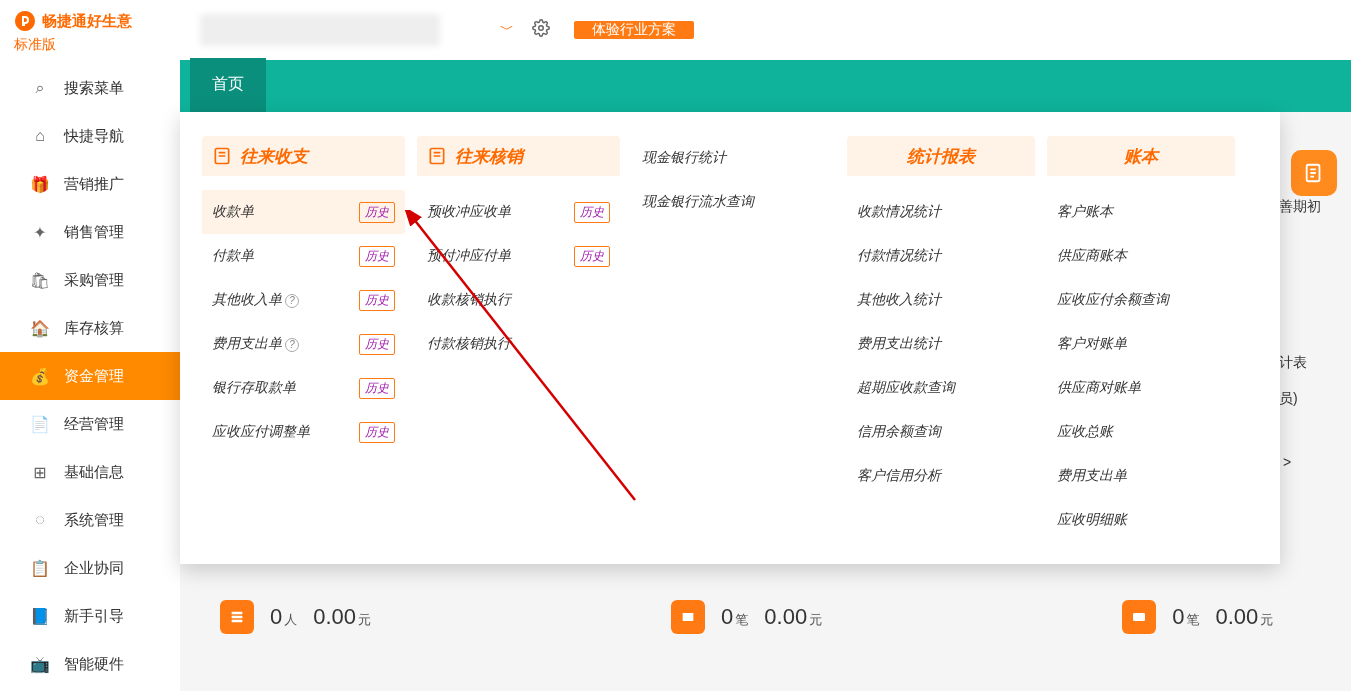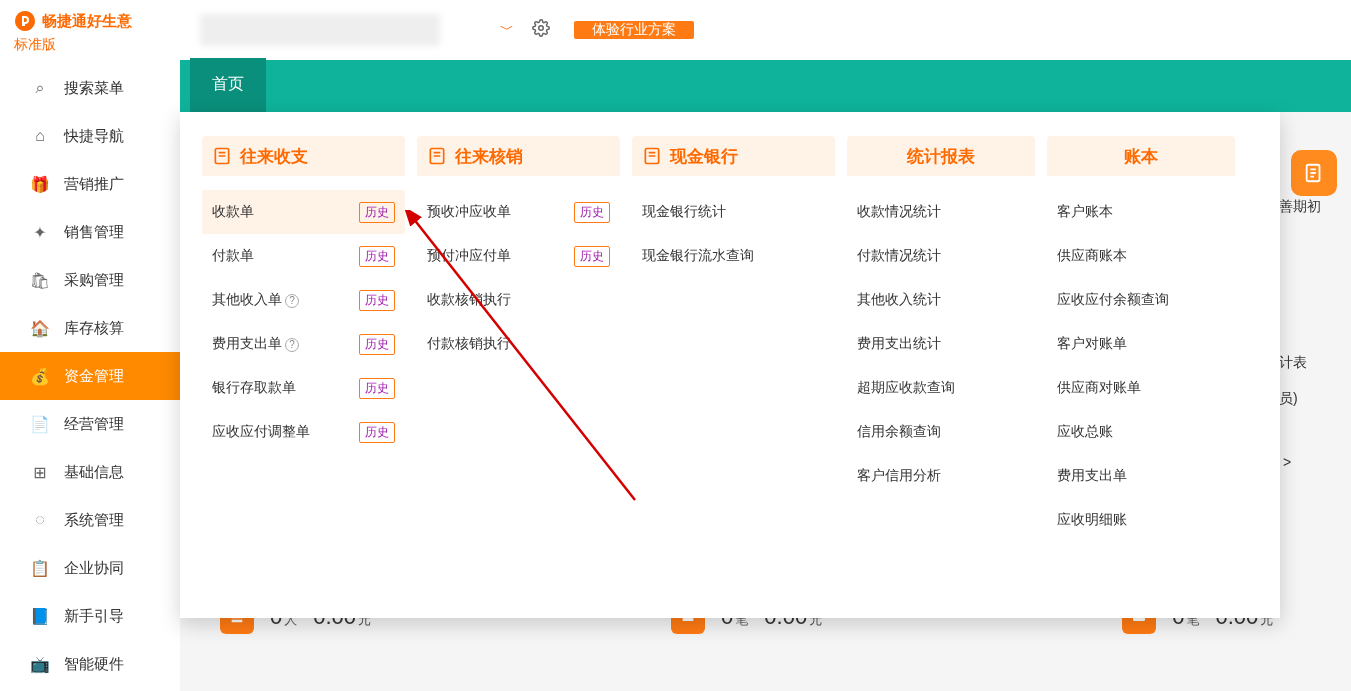--- a/index.html
+++ b/index.html
@@ -14,21 +14,21 @@
     .nav-item.active { background:#ff8a00; color:#fff; }
     .nav-item .ic { width:20px; height:20px; margin-right:14px; display:inline-flex; align-items:center; justify-content:center; color:#666; font-size:16px; }
     .nav-item.active .ic { color:#fff; }
     .topbar { position:absolute; left:180px; top:0; right:0; height:60px; background:#fff; display:flex; align-items:center; padding:0 20px; }
     .org { width:240px; height:32px; background:#eee; filter:blur(3px); border-radius:2px; }
     .caret { color:#ff6a00; margin:0 18px 0 60px; font-size:14px; }
     .gear { color:#666; margin-right:24px; }
     .primary-btn { background:#ff7a12; color:#fff; border:none; padding:0 18px; font-size:14px; border-radius:2px; cursor:pointer; }
     .tabbar { position:absolute; left:180px; top:60px; right:0; height:52px; background:#0fb39b; display:flex; align-items:center; padding-left:10px; }
     .tab { color:#fff; font-size:16px; padding:0 22px; height:56px; line-height:52px; background:#0a8f7c; }
-    .mega { position:absolute; left:180px; top:112px; width:1100px; background:#fff; box-shadow:0 6px 20px rgba(0,0,0,.18); padding:24px 16px 76px; display:flex; z-index:10; }
+    .mega { position:absolute; left:180px; top:112px; width:1100px; background:#fff; box-shadow:0 6px 20px rgba(0,0,0,.18); padding:24px 16px 22px; display:flex; z-index:10;font-style:italic; }
     .col { width:215px; padding:0 6px; }
     .col.narrow { width:200px; }
     .hdr { height:40px; display:flex; align-items:center; color:#ff6a00; font-size:17px; font-weight:600; background:#fff3e8; border-top-left-radius:4px; border-top-right-radius:4px; padding-left:10px; margin-bottom:14px; }
     .hdr.center { justify-content:center; padding-left:0; }
     .hdr .hic { margin-right:8px; display:inline-flex; }
     .row { display:flex; align-items:center; justify-content:space-between; height:44px; padding:0 10px; font-size:14px; color:#333; cursor:pointer; border-radius:2px; }
     .row.sel { background:#fff3e8; }
     .row .hist { border:1px solid #ff7a12; color:#a21caf; font-size:12px; padding:1px 5px; border-radius:2px; }
     .row .q { display:inline-block; width:14px; height:14px; border:1px solid #aaa; border-radius:50%; font-size:10px; line-height:12px; text-align:center; color:#888; margin-left:3px; }
     .rside { position:absolute; right:0; top:160px; width:86px; font-size:14px; color:#333; }
@@ -220,29 +220,20 @@
         <span class="hist">历史</span>
       </div>
       <div class="row">
         <span>收款核销执行</span>
       </div>
       <div class="row">
         <span>付款核销执行</span>
       </div>
     </div>
     <div class="col">
-      <div class="hdr">
-        <span class="hic">
-          <svg width="20" height="20" viewBox="0 0 24 24" fill="none" stroke="#ff6a00" stroke-width="2">
-            <rect x="4" y="3" width="16" height="18" rx="2"></rect>
-            <path d="M8 8h8M8 12h8"></path>
-          </svg>
-        </span>
-        <span>现金银行</span>
-      </div>
       <div class="row">
         <span>现金银行统计</span>
       </div>
       <div class="row">
         <span>现金银行流水查询</span>
       </div>
     </div>
     <div class="col narrow">
       <div class="hdr center">
         <span>统计报表</span>

